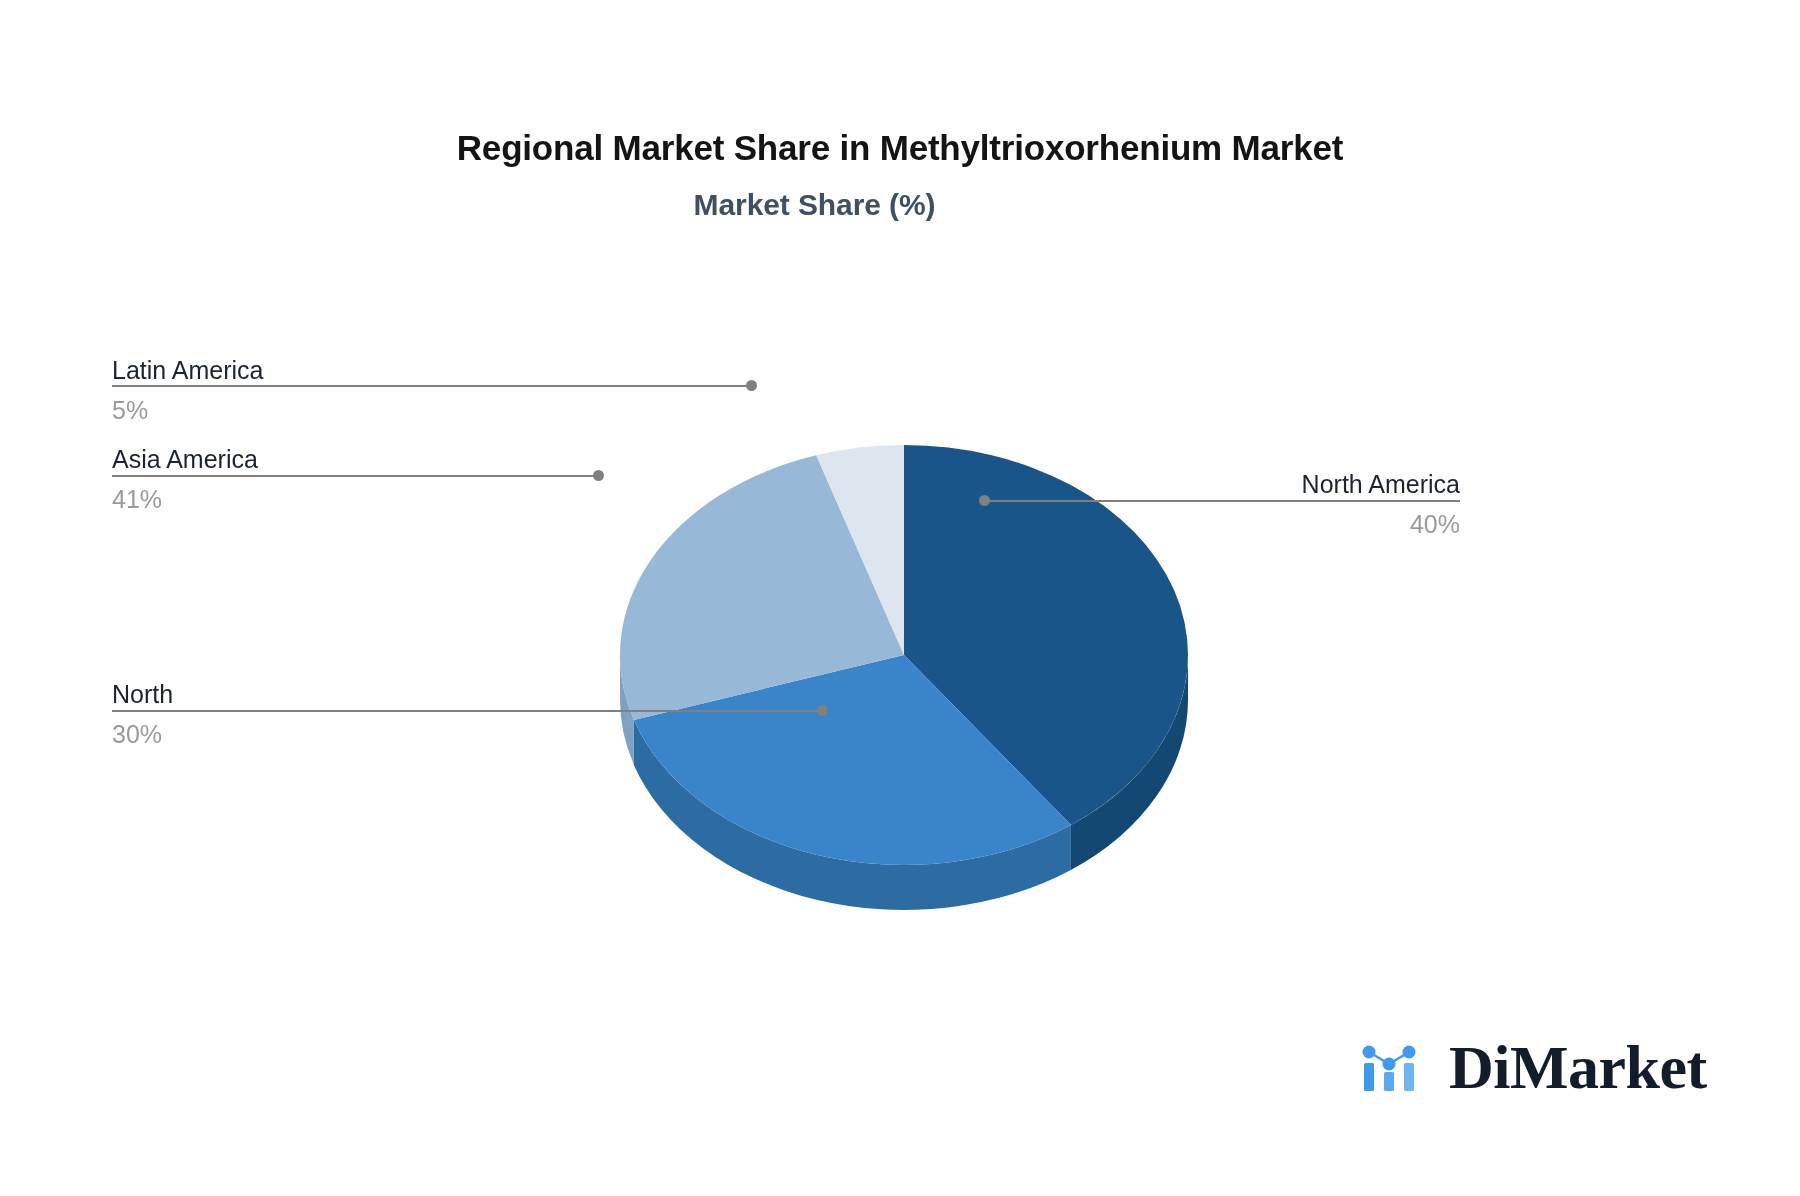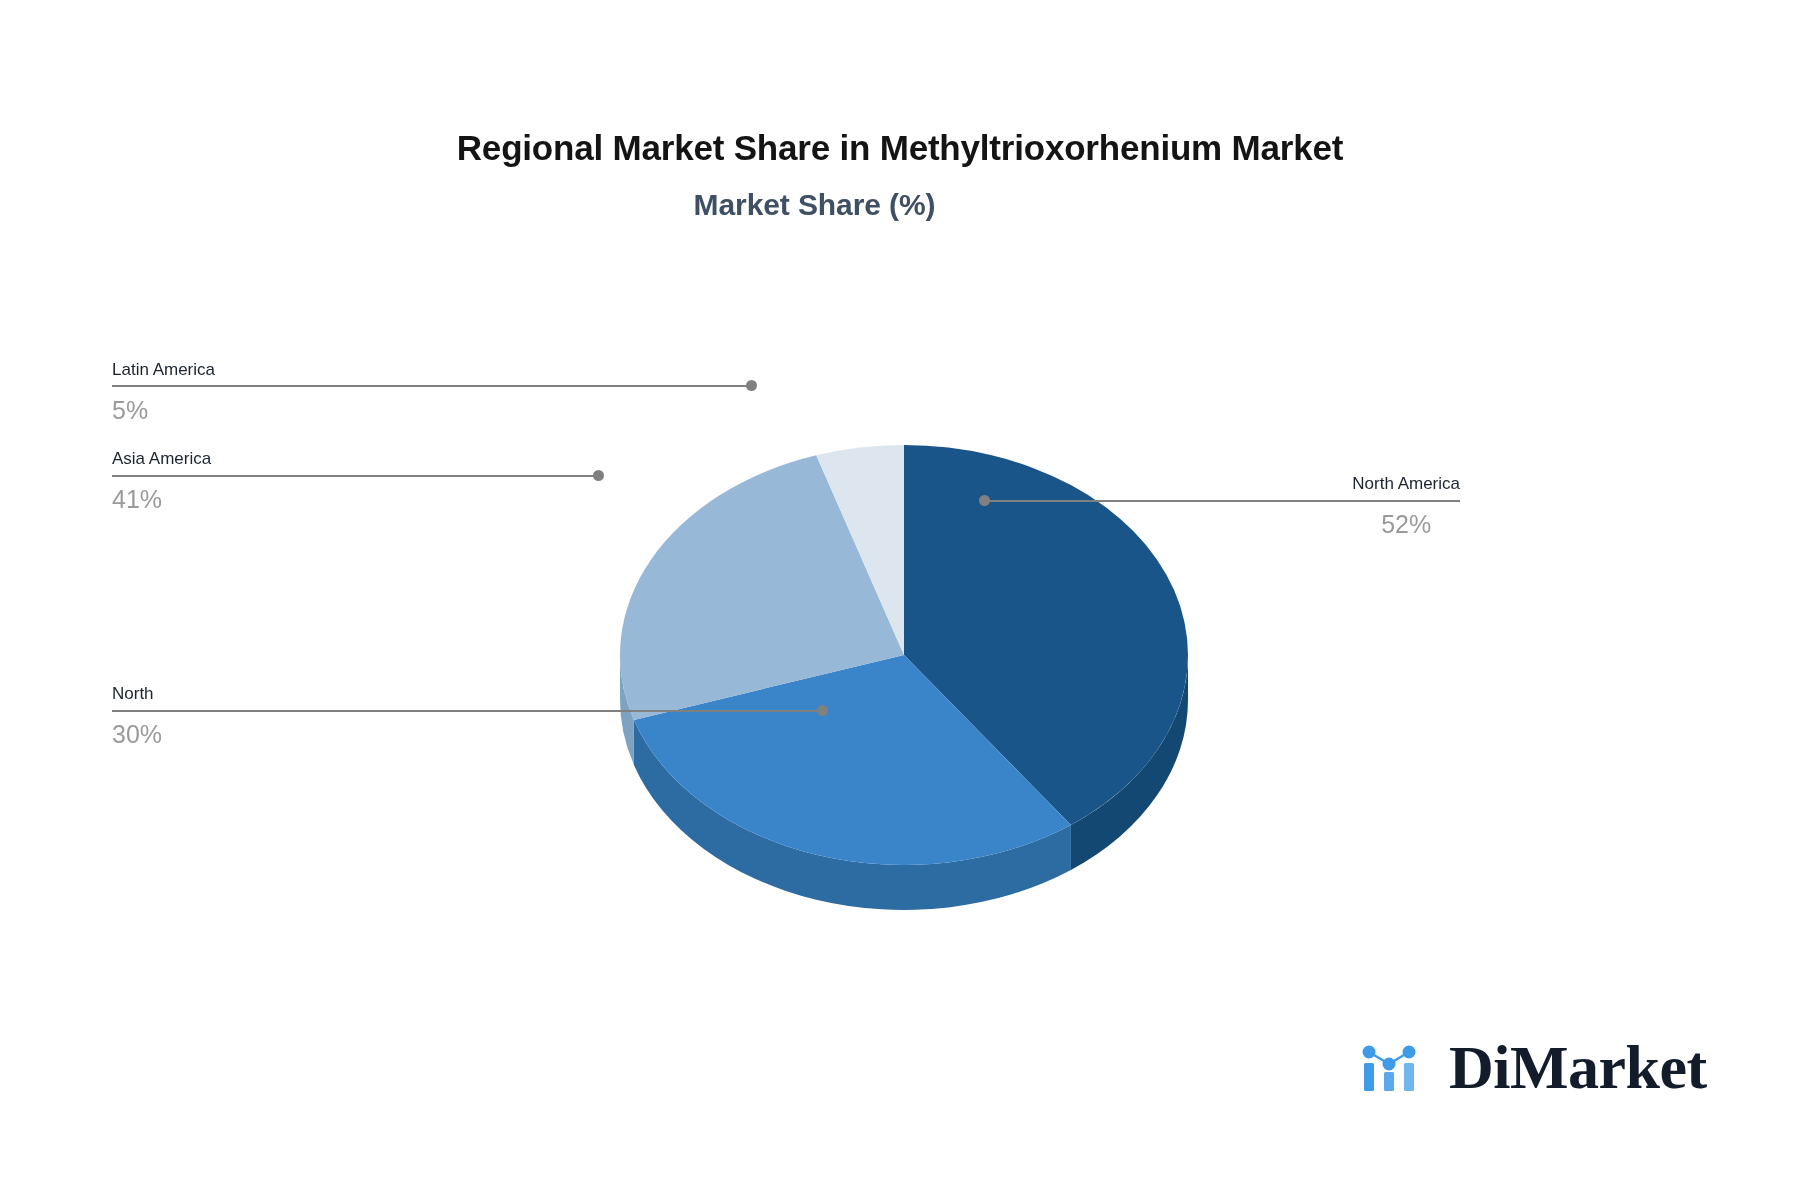--- a/index.html
+++ b/index.html
@@ -68,31 +68,31 @@
     border-radius: 50%;
     background: #808080;
   }
 
   
   .callout {
     position: absolute;
     white-space: nowrap;
   }
   .callout .name {
-    font-size: 17px;
+    font-size: 25px;
     color: #1c2430;
     line-height: 30px;
   }
   .callout .value {
     font-size: 25px;
     color: #9a9a9a;
     line-height: 30px;
     margin-top: 10px;
   }
-  .callout.right { text-align: center; }
+  .callout.right { text-align: right; }
   .callout.left  { text-align: left; }
 
   
   .logo {
     position: absolute;
     left: 1360px;
     top: 1036px;
     display: flex;
     align-items: center;
     gap: 31px;
@@ -150,21 +150,21 @@
     <div class="value">41%</div>
   </div>
 
   <div class="callout left" style="left:112px; top:679px;">
     <div class="name">North</div>
     <div class="value">30%</div>
   </div>
 
   <div class="callout right" style="right:340px; top:469px;">
     <div class="name">North America</div>
-    <div class="value">52%</div>
+    <div class="value">40%</div>
   </div>
 
   <div class="logo">
     <svg class="logo-mark" width="58" height="52" viewBox="0 0 58 52">
 
       <path d="M 9,11 L 29,23 L 49,11" stroke="#3f9ae8" stroke-width="2.5" fill="none" stroke-linecap="round" stroke-linejoin="round"></path>
 
       <circle cx="9" cy="11" r="6.5" fill="#3f9ae8"></circle>
       <circle cx="29" cy="23" r="6.5" fill="#3f9ae8"></circle>
       <circle cx="49" cy="11" r="6.5" fill="#3f9ae8"></circle>

